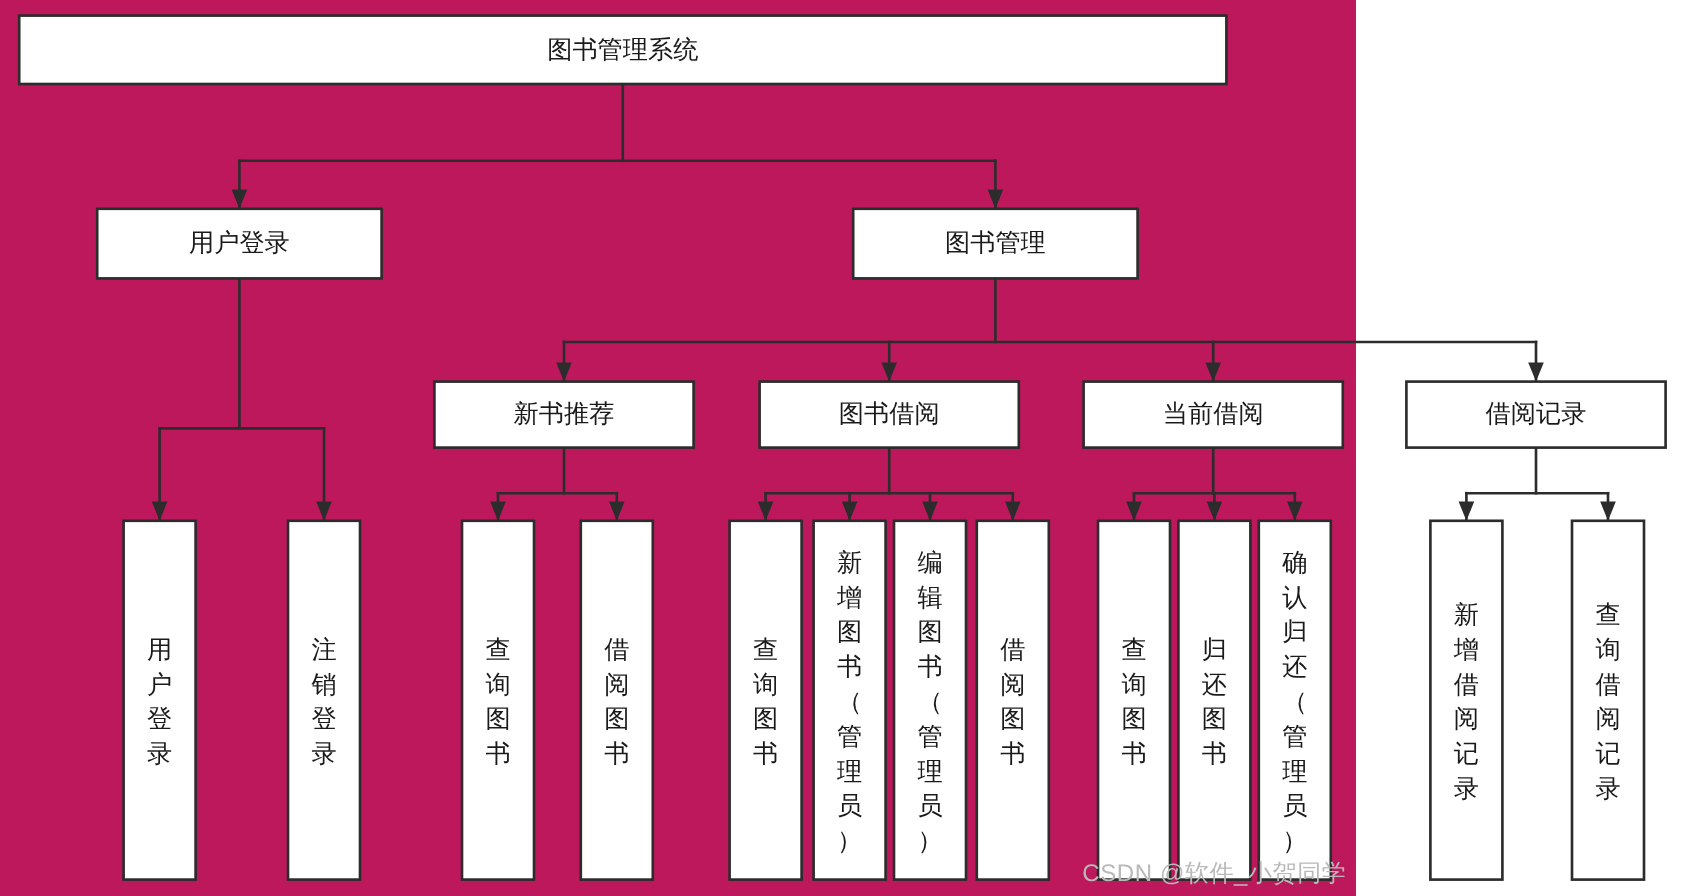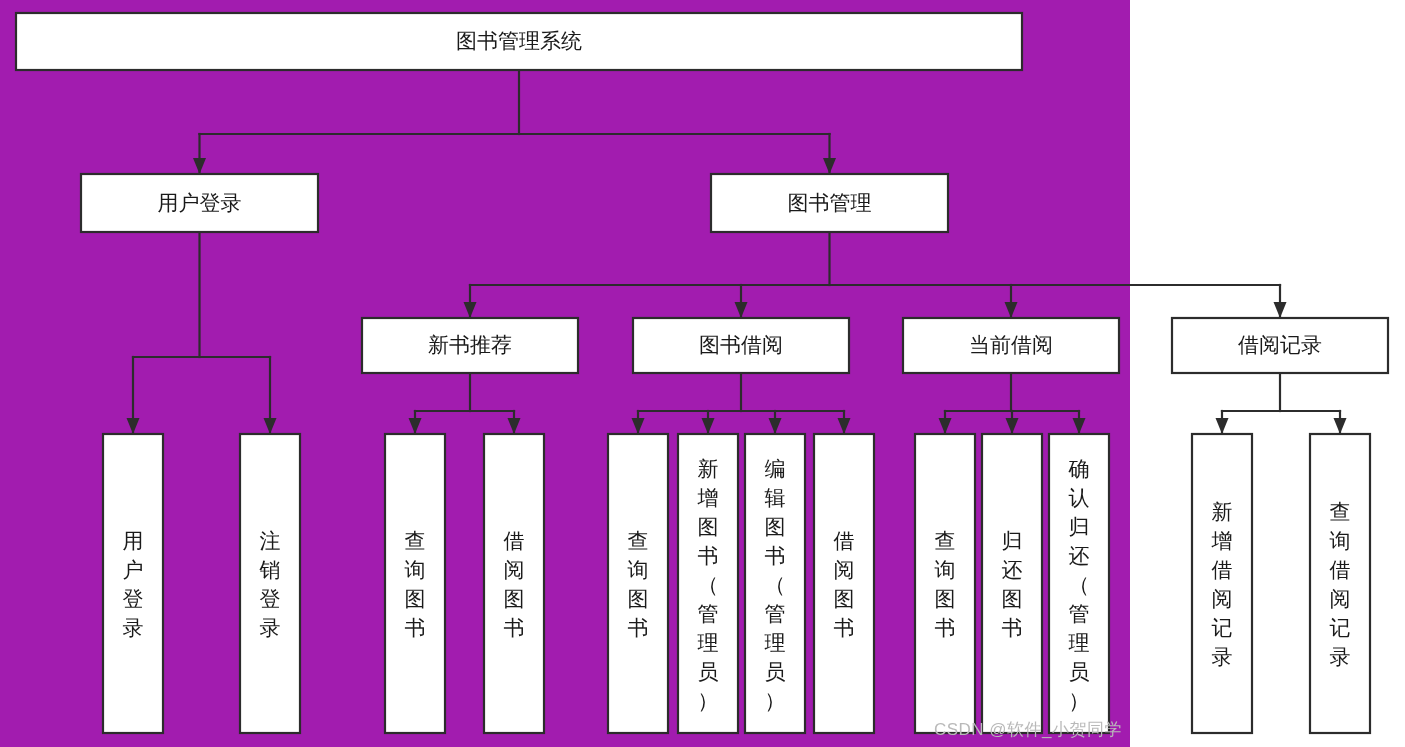--- a/index.html
+++ b/index.html
@@ -10,21 +10,21 @@
   body {
     width: 1405px;
     height: 747px;
     font-family: "Liberation Sans", "DejaVu Sans", sans-serif;
     overflow: hidden;
   }
   #diagram-root {
     position: relative;
     width: 1130px;
     height: 747px;
-    background: #a21caf;
+    background: #be185d;
   }
   svg#diagram-svg {
     position: absolute;
     left: 0;
     top: 0;
     width: 1405px;
     height: 747px;
     display: block;
   }
   .node-box {
@@ -53,21 +53,21 @@
     fill: #1a1a1a;
     font-family: "Liberation Sans", "DejaVu Sans", sans-serif;
     font-size: 21px;
     text-anchor: middle;
   }
   .watermark {
     position: absolute;
     right: 8px;
     bottom: 6px;
     font-family: "Liberation Sans", "DejaVu Sans", sans-serif;
-    font-size: 17px;
+    font-size: 20px;
     color: #b9b9b9;
     letter-spacing: 0.5px;
     white-space: nowrap;
   }
 </style>
 </head>
 <body>
 
 <div id="diagram-root">
 

